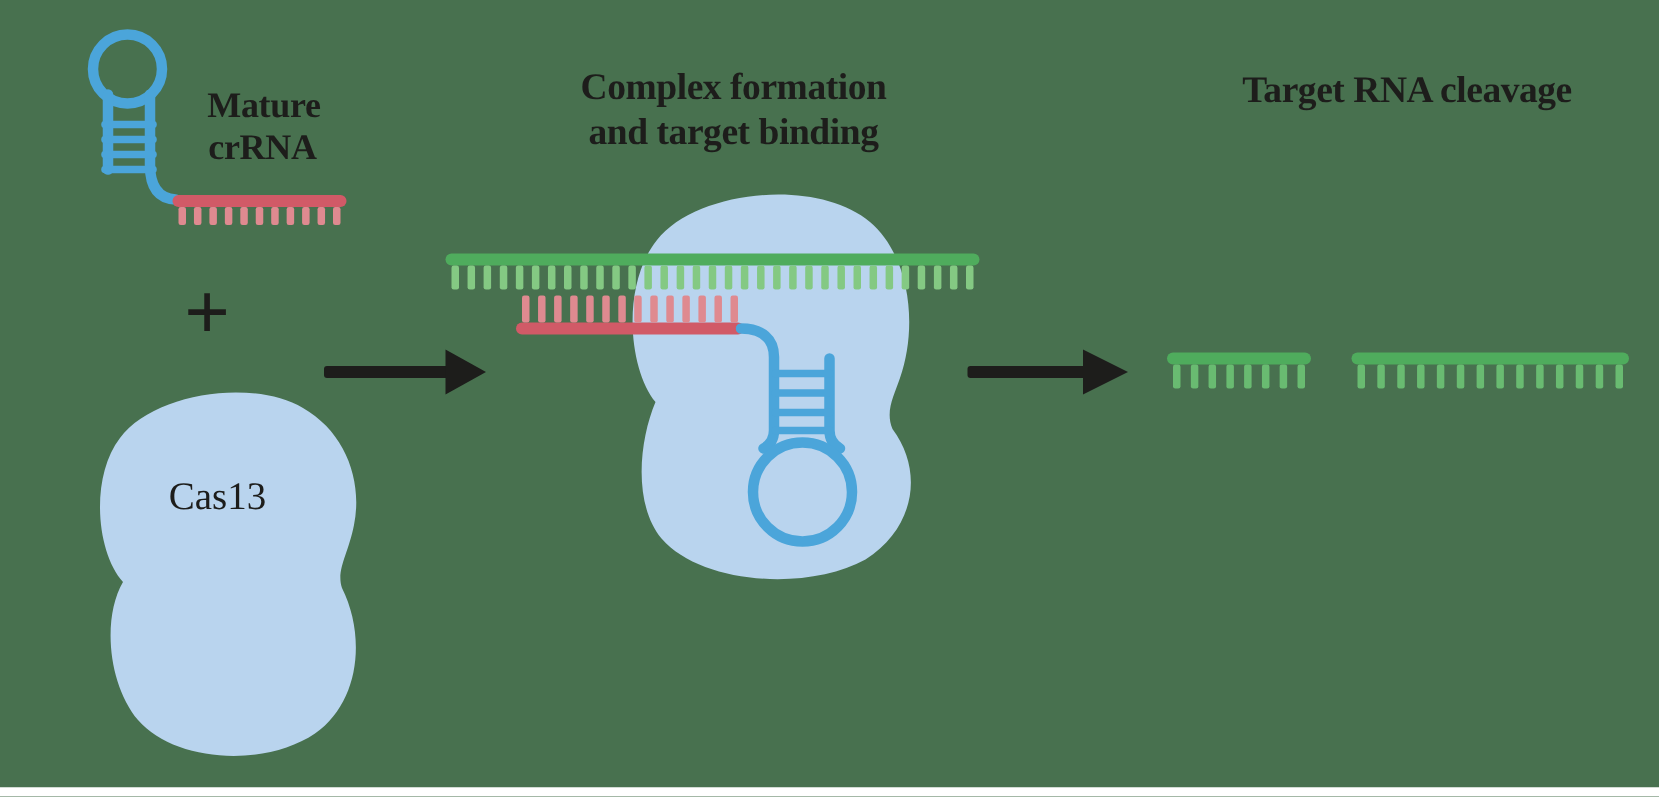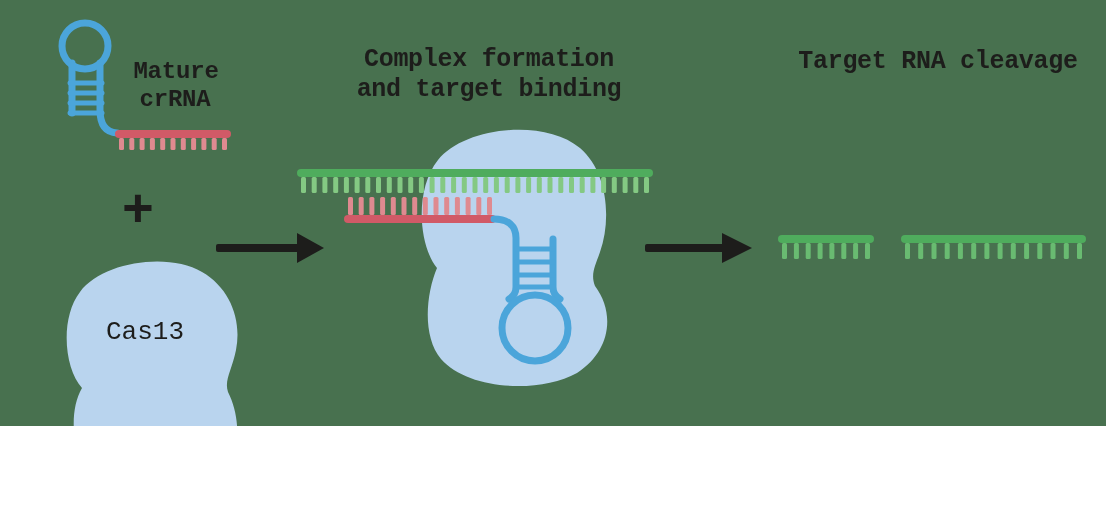--- a/index.html
+++ b/index.html
@@ -1,21 +1,21 @@
 <!DOCTYPE html>
 <html style="--background: #48714F; --protein-fill: #B9D4EE; --rna-blue: #4BA5DA; --red-bar: #D15A67; --red-tooth: #DF8A90; --green-bar: #4FAC5D; --green-tooth: #69BB71; --green-tooth-light: #84C983; --ink: #1D1D1B;"><head>
 <meta charset="utf-8">
 <style>
   html,body{margin:0;padding:0;}
   .canvas{
     position:relative;
-    width:1106px;height:426px;
+    width:1106px;height:525px;
     background:var(--background,#48714F);
     overflow:hidden;
-    font-family:Liberation Mono, monospace;
+    font-family:Liberation Serif, serif;
   }
   svg{display:block;}
   
   .rna-stroke{stroke:var(--rna-blue);stroke-width:7;fill:none;stroke-linecap:round;}
   .rung{stroke:var(--rna-blue);stroke-width:5;stroke-linecap:round;}
   
   .blob{fill:var(--protein-fill);}
   
   .comb.red .bar{fill:var(--red-bar);}
   .comb.red .tooth{fill:var(--red-tooth);}

